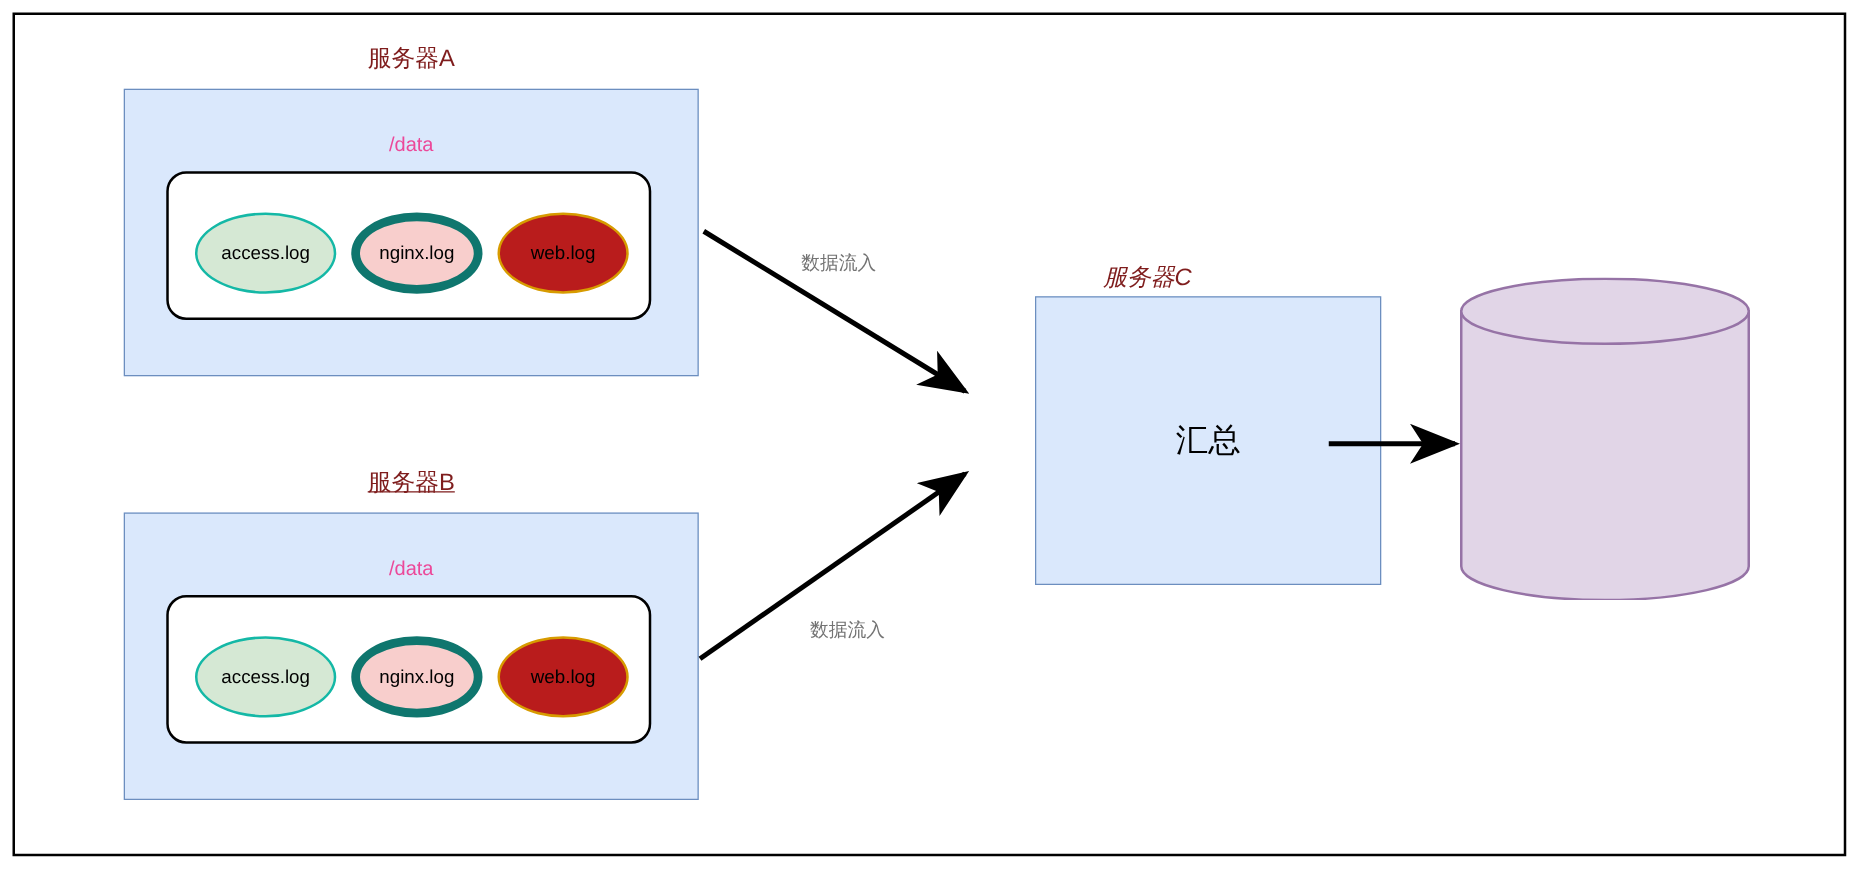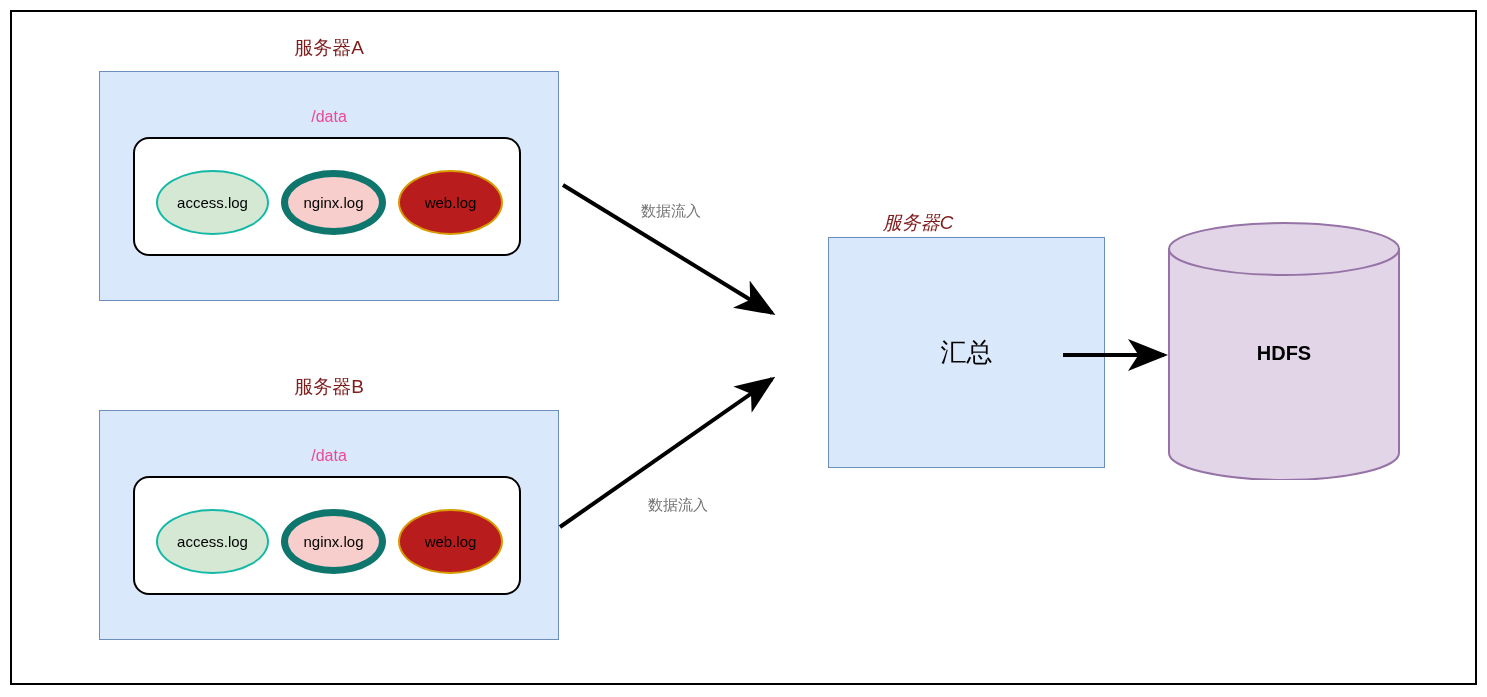--- a/index.html
+++ b/index.html
@@ -127,21 +127,21 @@
   <div class="file-ellipse file-green" style="left:156px; top:170px; width:113px; height:65px;">
     <span>access.log</span>
   </div>
   <div class="file-ellipse file-red" style="left:281px; top:170px; width:105px; height:65px;">
     <span>nginx.log</span>
   </div>
   <div class="file-ellipse file-orange" style="left:398px; top:170px; width:105px; height:65px;">
     <span>web.log</span>
   </div>
 
-  <div class="node-title" style="left:229px; top:377px; width:200px;">服务器B</div>
+  <div class="node-title" style="left:229px; top:377px; width:200px;text-decoration:underline;">服务器B</div>
 
   <div class="server-box" style="left:99px; top:410px; width:460px; height:230px;"></div>
 
   <div class="data-label" style="left:229px; top:448px; width:200px;">/data</div>
 
   <div class="dir-box" style="left:133px; top:476px; width:388px; height:119px;"></div>
 
   <div class="file-ellipse file-green" style="left:156px; top:509px; width:113px; height:65px;">
     <span>access.log</span>
   </div>
@@ -156,21 +156,20 @@
 
   <div class="aggr-box" style="left:780px; top:237px; width:277px; height:231px;margin-left:48px;">
     <span>汇总</span>
   </div>
 
   <div class="cylinder" style="left:1168px; top:222px; width:232px; height:258px;">
     <svg width="232" height="258" viewBox="0 0 232 258">
       <path d="M 1 27 L 1 231 A 115 27 0 0 0 231 231 L 231 27 Z" fill="#e1d5e7" stroke="#9673a6" stroke-width="2"></path>
       <ellipse cx="116" cy="27" rx="115" ry="26" fill="#e1d5e7" stroke="#9673a6" stroke-width="2"></ellipse>
     </svg>
-    <div class="cyl-label" style="top:120px;">HDFS</div>
   </div>
 
   <svg class="arrow-layer">
     <defs>
       <marker id="ah" markerWidth="10" markerHeight="8" refX="9" refY="4" orient="auto" markerUnits="strokeWidth">
         <path d="M0,0 L10,4 L0,8 L2.6,4 Z" fill="#000000"></path>
       </marker>
     </defs>
 
     <line x1="563" y1="185" x2="772" y2="313" stroke="#000000" stroke-width="4" marker-end="url(#ah)"></line>

